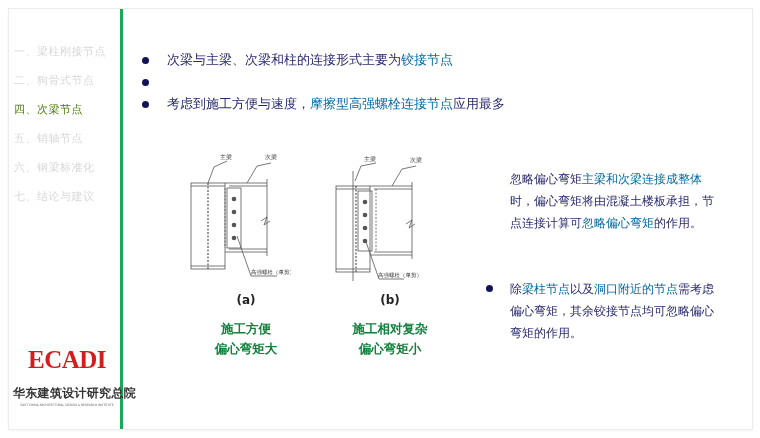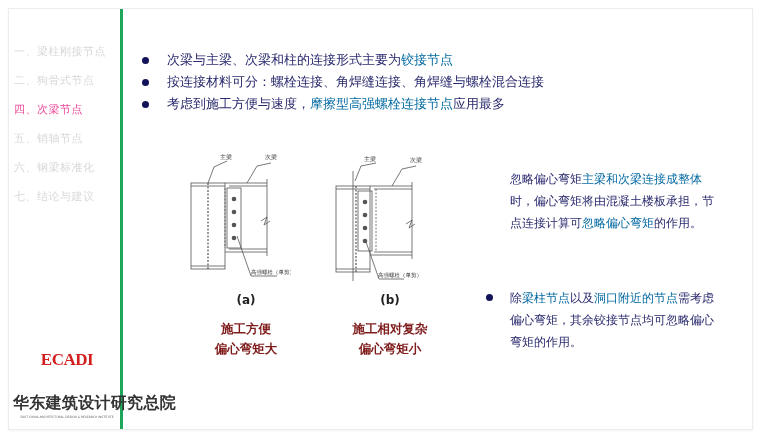--- a/index.html
+++ b/index.html
@@ -1,35 +1,35 @@
 <!DOCTYPE html>
 <html><head>
 <meta charset="utf-8">
 <style>
   html, body { margin: 0; padding: 0; background: #ffffff; }
   body { width: 760px; height: 438px; position: relative; overflow: hidden; font-family: "DejaVu Sans", "Liberation Sans", sans-serif; }
   .slide { position: absolute; left: 8px; top: 8px; width: 743px; height: 420px; border: 1px solid #ececec; box-shadow: 0 1px 2px rgba(0,0,0,0.05); background: #fff; }
   .green-bar { position: absolute; left: 111px; top: 0; width: 3px; height: 420px; background: #1ea65a; }
   .nav { position: absolute; left: 5px; top: 28px; width: 105px; }
   .nav-item { height: 29px; font-size: 11px; font-weight: normal; color: #d8d8d8; white-space: nowrap; line-height: 29px; letter-spacing: 0.5px; }
-  .nav-item.active { color: #ec4899; }
+  .nav-item.active { color: #4d7c0f; }
   .logo { position: absolute; left: 4px; top: 338px; width: 108px; text-align: center; }
-  .logo-main { font-family: "Liberation Serif", "DejaVu Serif", serif; font-weight: bold; font-size: 17px; color: #d21e1e; letter-spacing: -0.5px; line-height: 26px; }
-  .logo-cn { font-size: 16px; font-weight: bold; color: #333; margin-top: 20px; letter-spacing: 0.3px; white-space: nowrap; }
+  .logo-main { font-family: "Liberation Serif", "DejaVu Serif", serif; font-weight: bold; font-size: 25px; color: #d21e1e; letter-spacing: -0.5px; line-height: 26px; }
+  .logo-cn { font-size: 12px; font-weight: bold; color: #333; margin-top: 12px; letter-spacing: 0.3px; white-space: nowrap; }
   .logo-en { font-size: 3px; color: #666; margin-top: 1px; white-space: nowrap; letter-spacing: 0; }
 
   .bullets-top { position: absolute; left: 133px; top: 40px; }
   .bl { height: 22px; display: flex; align-items: center; font-size: 13px; color: #2a2a6e; white-space: nowrap; }
   .dot { width: 7px; height: 7px; border-radius: 50%; background: #121258; margin-right: 18px; flex: none; }
   .red { color: #0369a1; }
 
   .diagram { position: absolute; }
   .cap { position: absolute; width: 120px; text-align: center; }
   .cap-letter { font-size: 12px; font-weight: bold; color: #222; }
-  .cap-red { font-size: 12.5px; font-weight: bold; color: #7f1d1d; margin-top: 12px; line-height: 20px; }
+  .cap-red { font-size: 12.5px; font-weight: bold; color: #15803d; margin-top: 12px; line-height: 20px; }
 
   .right-block { position: absolute; left: 477px; color: #2a2a6e; font-size: 12px; line-height: 22px; width: 270px; }
   .rb-line { display: flex; white-space: nowrap; }
   .rb-cont { padding-left: 24px; white-space: nowrap; }
   .right-block .dot { margin-top: 7px; margin-right: 17px; }
 </style>
 </head>
 <body>
 
 <div class="slide">
@@ -51,21 +51,20 @@
   </div>
 
   <div class="bullets-top">
     <div class="bl">
       <span class="dot"></span>
       <span>次梁与主梁、次梁和柱的连接形式主要为</span>
         <span class="red">铰接节点</span>
     </div>
     <div class="bl">
       <span class="dot"></span>
-      <span>按连接材料可分：螺栓连接、角焊缝连接、角焊缝与螺栓混合连接</span>
     </div>
     <div class="bl">
       <span class="dot"></span>
       <span>考虑到施工方便与速度，</span>
         <span class="red">摩擦型高强螺栓连接节点</span>
         <span>应用最多</span>
     </div>
   </div>
 
   <svg class="diagram" style="left:172px; top:132px;" width="110" height="145" viewBox="0 0 110 145">
@@ -146,21 +145,21 @@
       <div>偏心弯矩小</div>
     </div>
   </div>
 
   <div class="right-block" style="top:159px;">
     <div class="rb-cont"><span>忽略偏心弯矩</span><span class="red">主梁和次梁连接成整体</span></div>
     <div class="rb-cont"><span>时，偏心弯矩将由混凝土楼板承担，节</span></div>
     <div class="rb-cont"><span>点连接计算可</span><span class="red">忽略偏心弯矩</span><span>的作用。</span></div>
   </div>
 
-  <div class="right-block" style="top:278px;">
+  <div class="right-block" style="top:269px;">
     <div class="rb-line">
       <span class="dot"></span>
       <span><span>除</span><span class="red">梁柱节点</span><span>以及</span><span class="red">洞口附近的节点</span><span>需考虑</span></span>
     </div>
     <div class="rb-cont"><span>偏心弯矩，其余铰接节点均可忽略偏心</span></div>
     <div class="rb-cont"><span>弯矩的作用。</span></div>
   </div>
 </div>
 
 </body></html>

